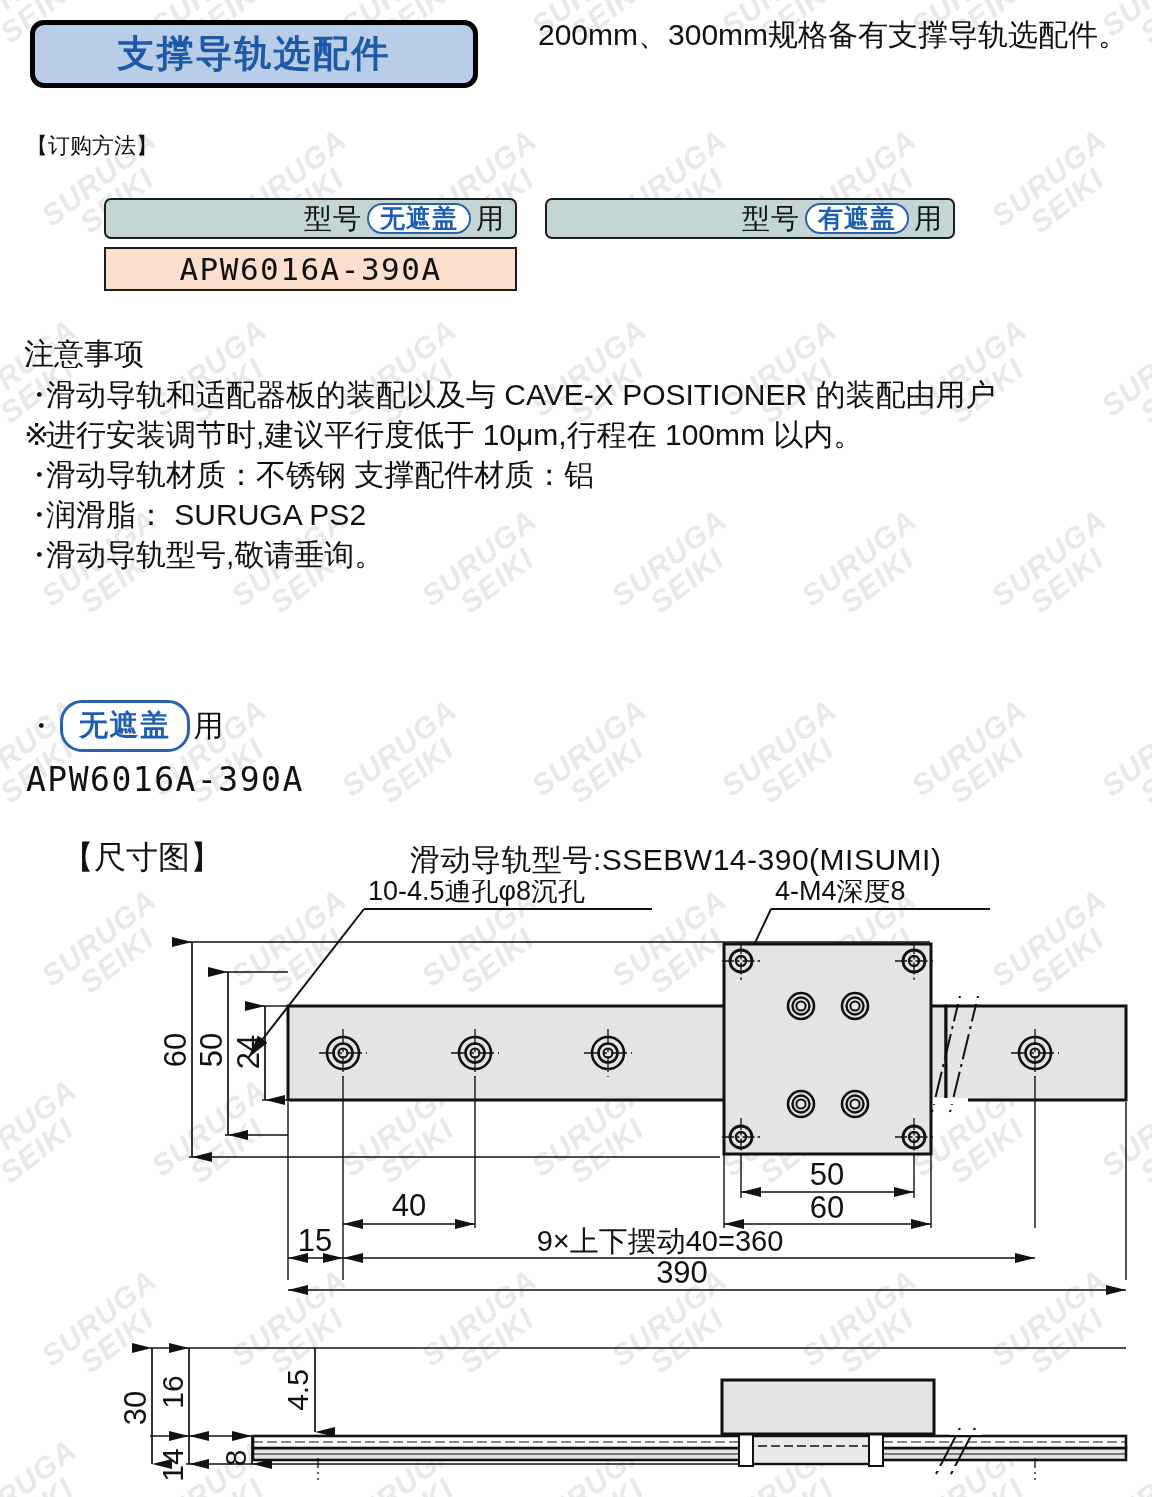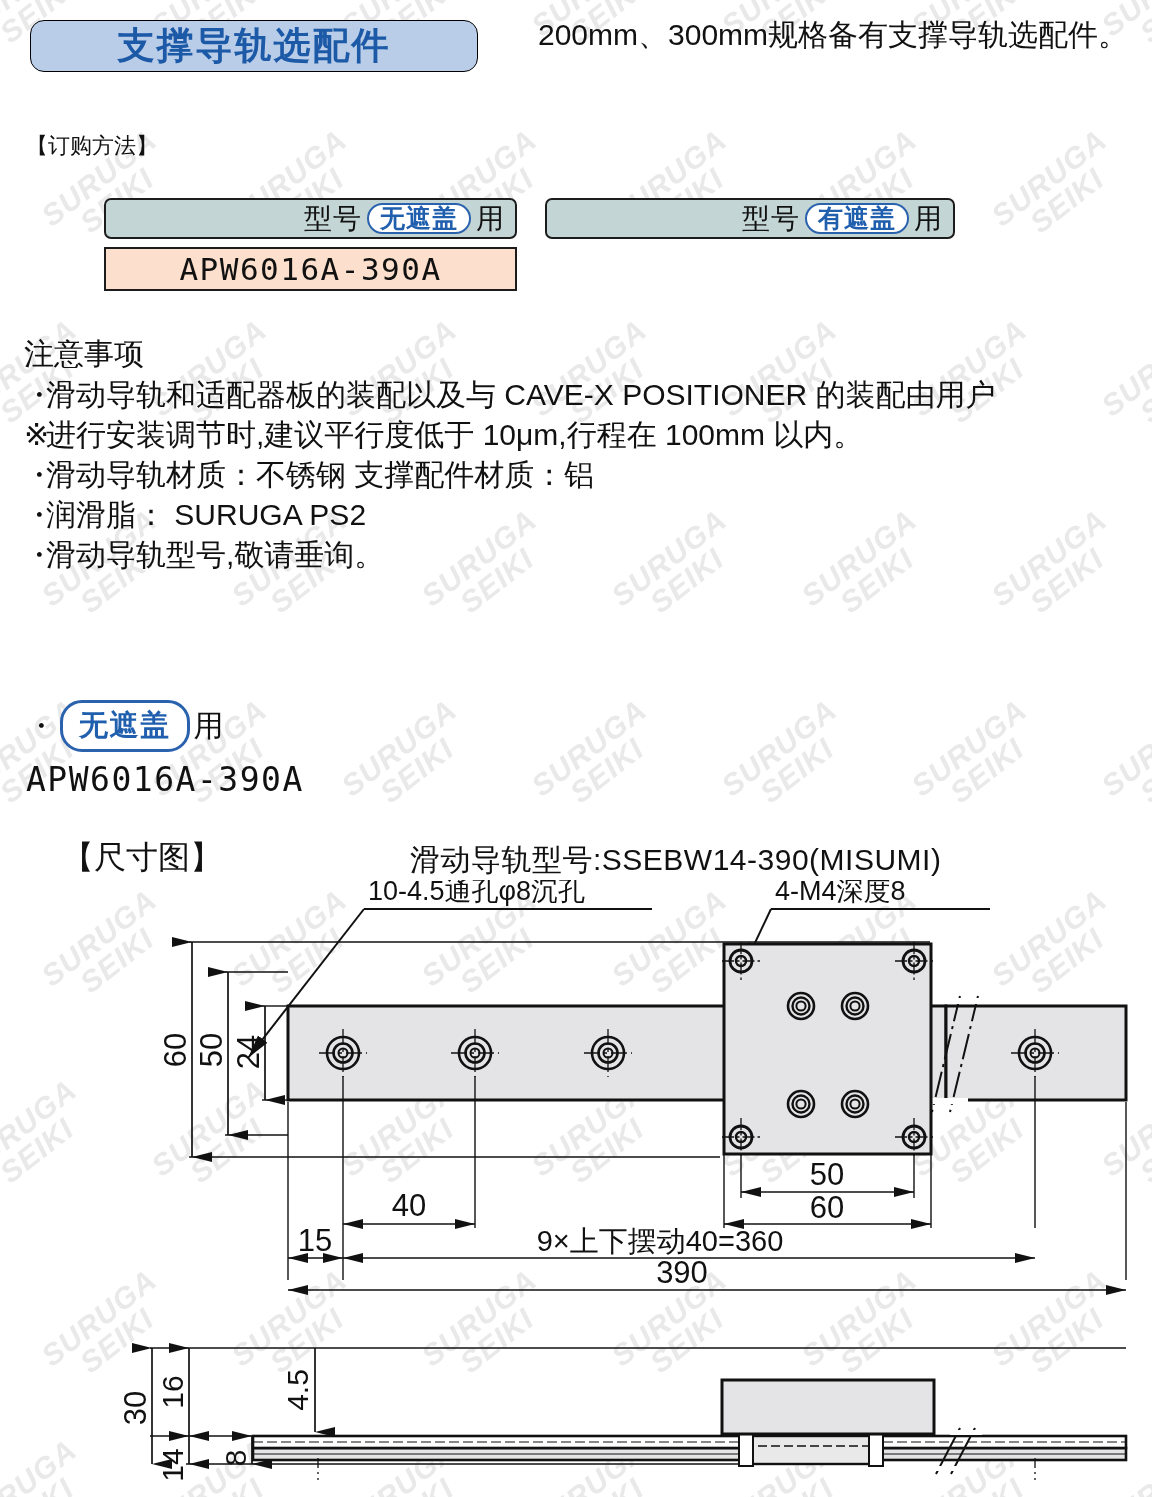--- a/index.html
+++ b/index.html
@@ -42,23 +42,23 @@
   
   #header-row {
     position: absolute;
     left: 0; top: 0;
     width: 1152px; height: 112px;
     z-index: 10;
   }
   #title-badge {
     position: absolute;
     left: 30px; top: 20px;
-    width: 448px; height: 52px;
+    width: 448px; height: 68px;
     background: #b9cde9;
-    border: 1px solid #000000;
+    border: 5px solid #000000;
     border-radius: 14px;
     box-sizing: border-box;
     display: flex;
     align-items: center;
     justify-content: center;
   }
   #title-badge .txt {
     color: #1c59a6;
     font-size: 37px;
     font-weight: bold;

